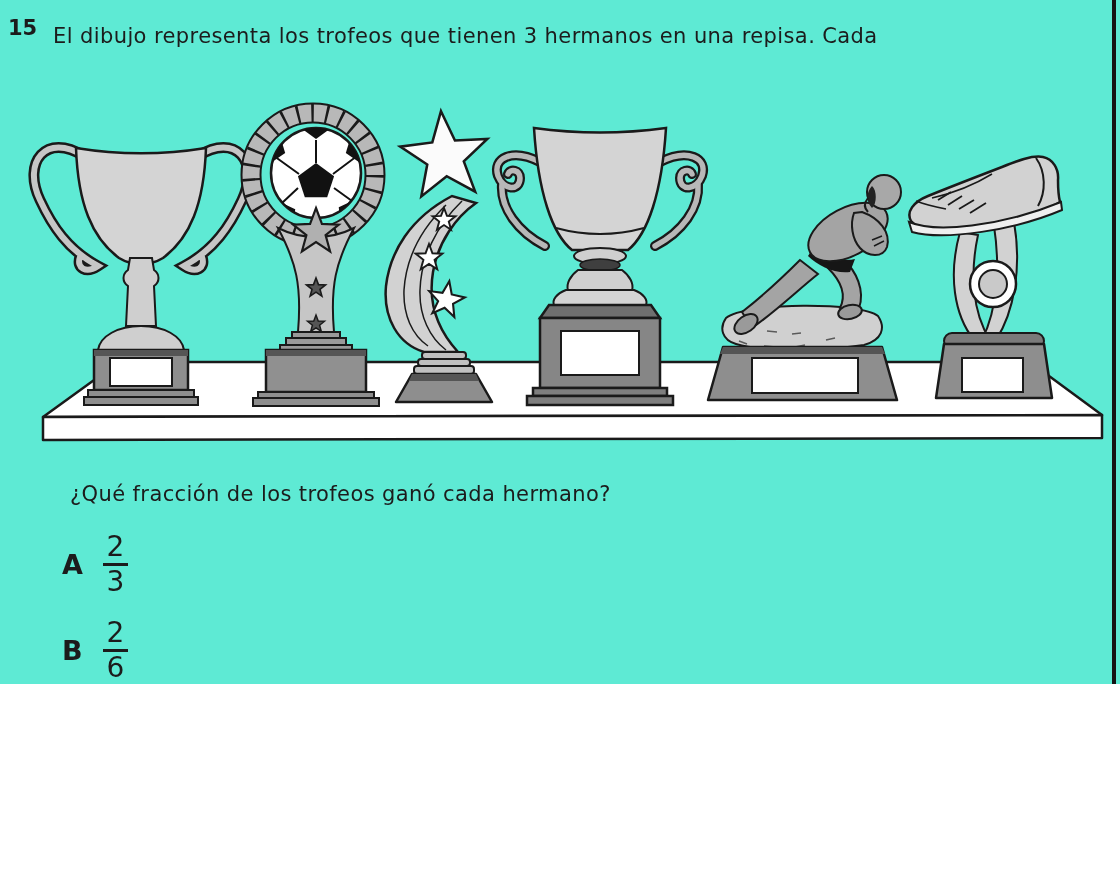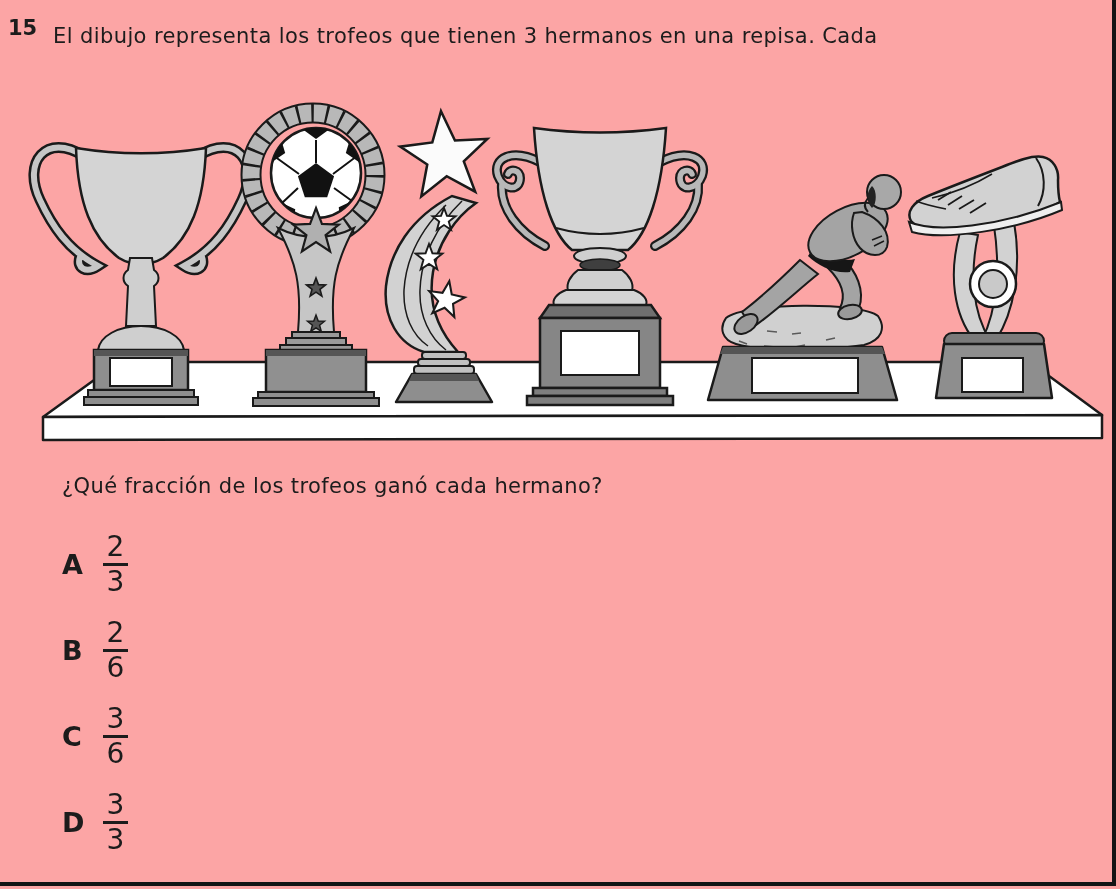--- a/index.html
+++ b/index.html
@@ -1,27 +1,27 @@
 <!DOCTYPE html>
 <html><head>
 <meta charset="utf-8">
 <style>
   html,body{margin:0;padding:0;background:#fff;}
   .page{
-    position:relative;width:1120px;height:889px;background:#fca5a5;overflow:hidden;
+    position:relative;width:1120px;height:684px;background:#5eead4;overflow:hidden;
     font-family:"DejaVu Sans","Liberation Sans",sans-serif;color:#1c1c1c;
   }
   .border-right{position:absolute;left:1112px;top:0;width:4px;height:886px;background:#141414;}
   .border-bottom{position:absolute;left:0;top:882px;width:1116px;height:4px;background:#141414;}
   .qheader{position:absolute;top:12px;left:8px;display:flex;}
   .qnum{font-weight:bold;font-size:21px;line-height:32px;min-width:37px;}
   .qtext{margin:8px;font-size:21px;line-height:32px;letter-spacing:0.4px;}
   .qtext span{display:block;}
   .scene{position:absolute;top:100px;left:0;width:1120px;height:345px;margin:0;}
-  .subq{position:absolute;top:470px;left:62px;margin:0;font-size:21px;line-height:32px;letter-spacing:0.4px;}
+  .subq{position:absolute;top:470px;left:62px;margin:8px;font-size:21px;line-height:32px;letter-spacing:0.4px;}
   .options{position:absolute;top:533px;left:62px;display:flex;flex-direction:column;gap:24px;}
   .opt-row{display:flex;align-items:center;gap:17px;height:62px;}
   .opt-letter{font-weight:bold;font-size:27px;min-width:24px;}
   .fraction{display:flex;flex-direction:column;align-items:center;font-size:28px;line-height:1.0;}
   .frac-bar{width:25px;height:3px;background:#1c1c1c;margin:2px 0;}
 </style>
 </head>
 <body>
 
 <div class="page">

